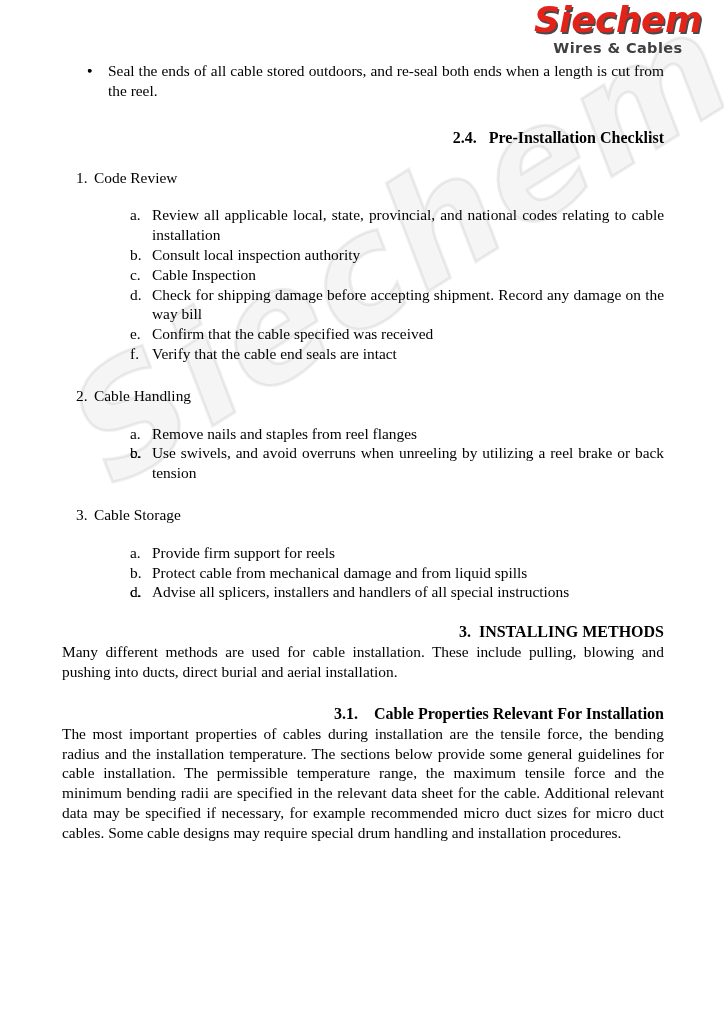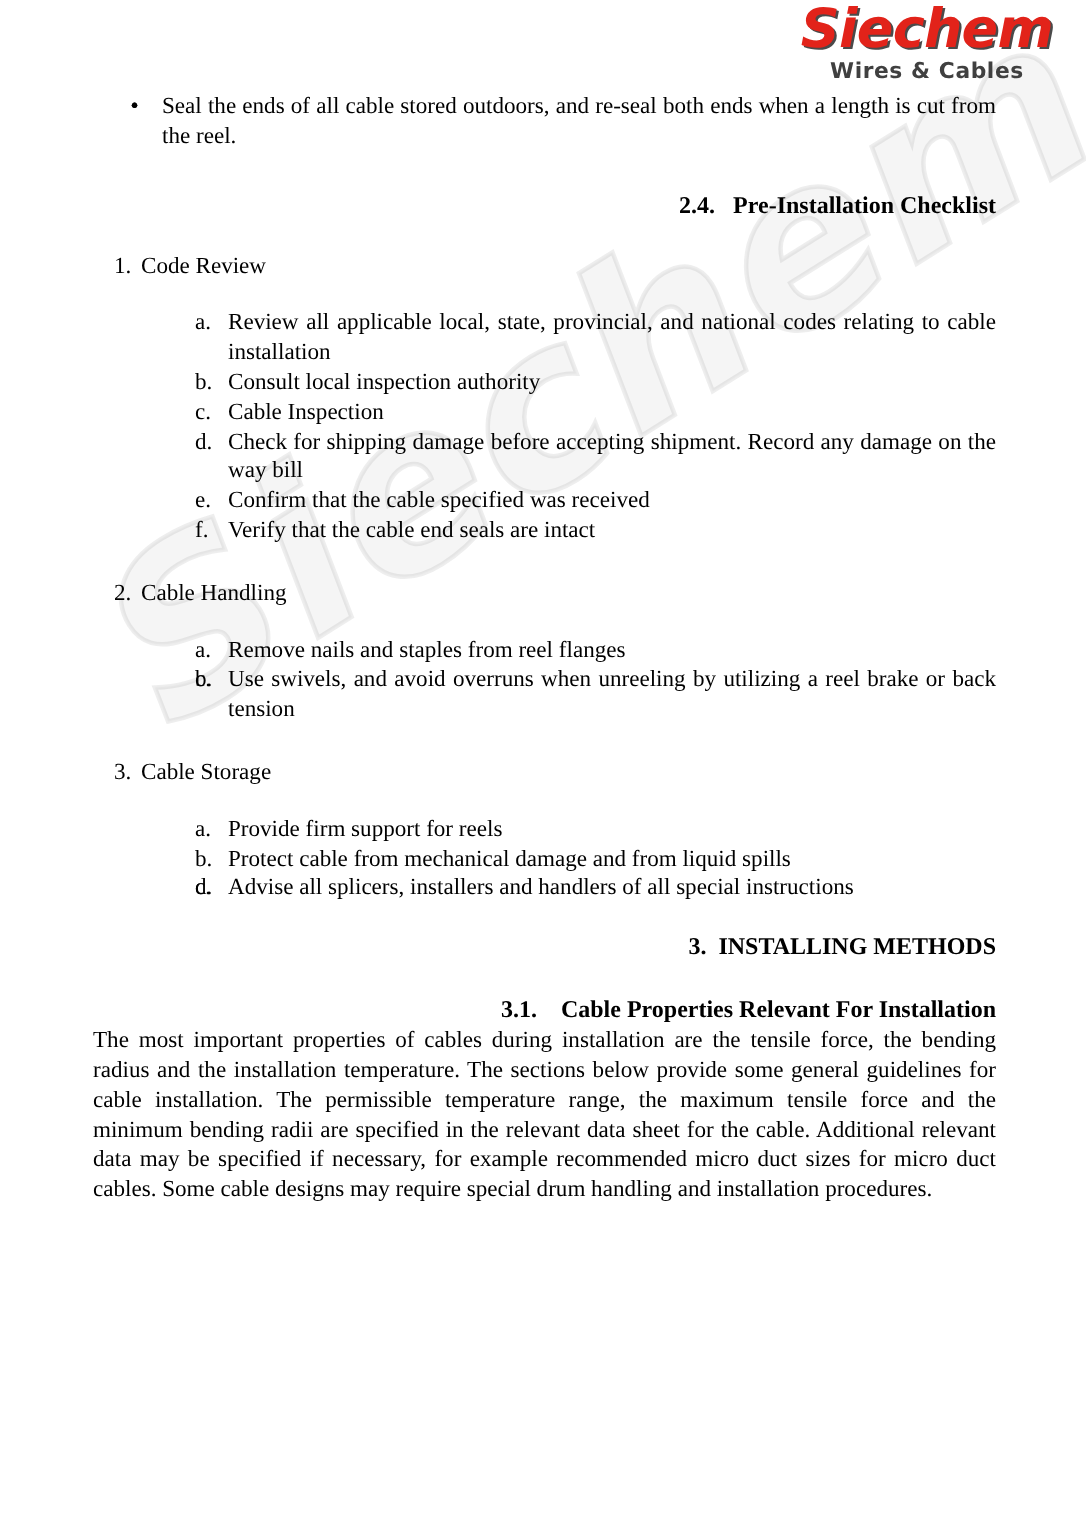--- a/index.html
+++ b/index.html
@@ -293,20 +293,21 @@
       </li>
       <li>
         <span class="marker">d.</span>
         <span>Advise all splicers, installers and handlers of all special instructions</span>
       </li>
     </ol>
 
     <div class="sp-20"></div>
 
     <h2 class="sec-head head-indent-2">3.  INSTALLING METHODS</h2>
+    <p class="para">Many different methods are used for cable installation. These include pulling, blowing and pushing into ducts, direct burial and aerial installation.</p>
 
     <div class="sp-22"></div>
 
     <h2 class="sec-head head-indent-1">3.1.    Cable Properties Relevant For Installation</h2>
     <p class="para">The most important properties of cables during installation are the tensile force, the bending radius and the installation temperature. The sections below provide some general guidelines for cable installation. The permissible temperature range, the maximum tensile force and the minimum bending radii are specified in the relevant data sheet for the cable. Additional relevant data may be specified if necessary, for example recommended micro duct sizes for micro duct cables. Some cable designs may require special drum handling and installation procedures.</p>
 
   </div>
 </div>
 
 </body></html>

